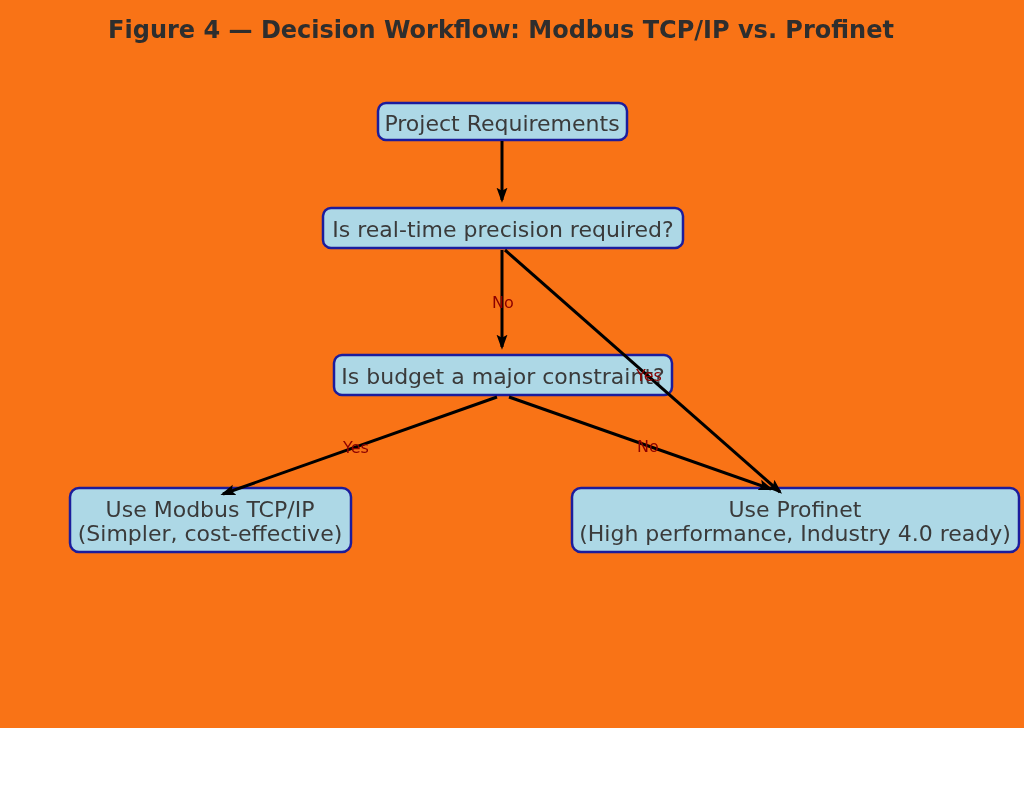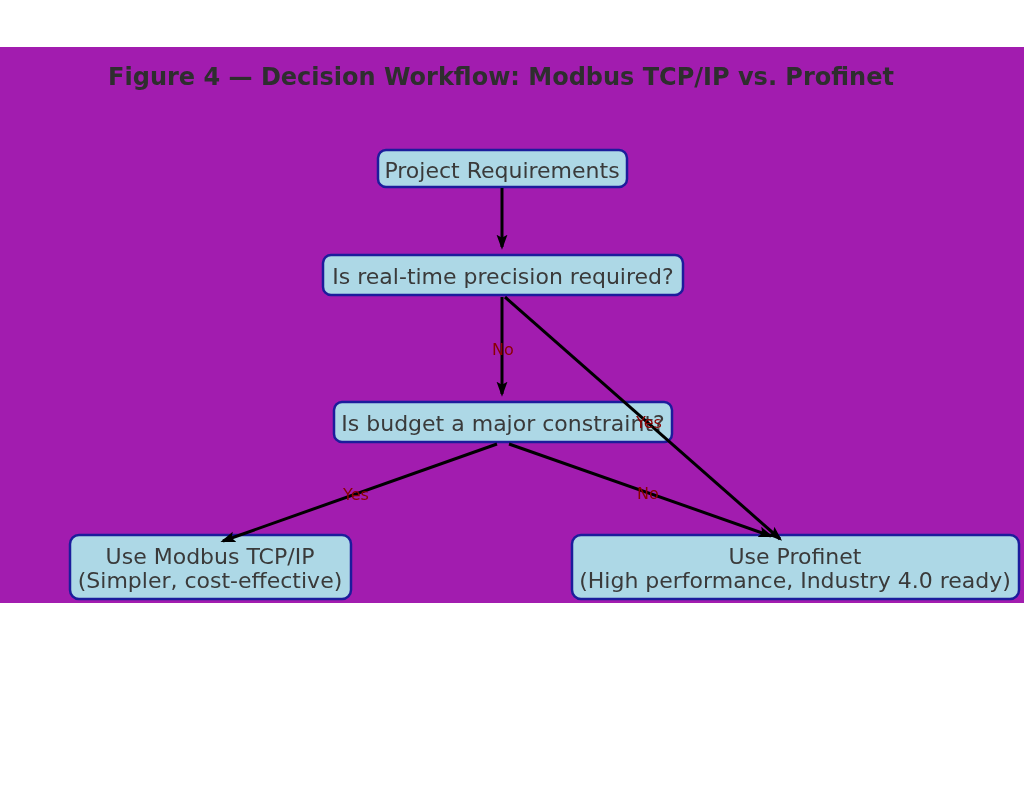--- a/index.html
+++ b/index.html
@@ -3,25 +3,24 @@
 <meta charset="utf-8">
 <style>
   html, body {
     margin: 0;
     padding: 0;
     background: #ffffff;
   }
   .figure-wrap {
     position: relative;
     width: 1024px;
-    height: 556px;
-    background: #a21caf;
+    height: 728px;
+    background: #f97316;
     overflow: hidden;
     font-family: "DejaVu Sans", sans-serif;
-    margin-top: 47px;
   }
   svg.flowchart {
     display: block;
     width: 1024px;
     height: 790px;
     font-family: "DejaVu Sans", sans-serif;
   }
   .fig-title {
     fill: #2e2e2e;
     font-size: 24px;

